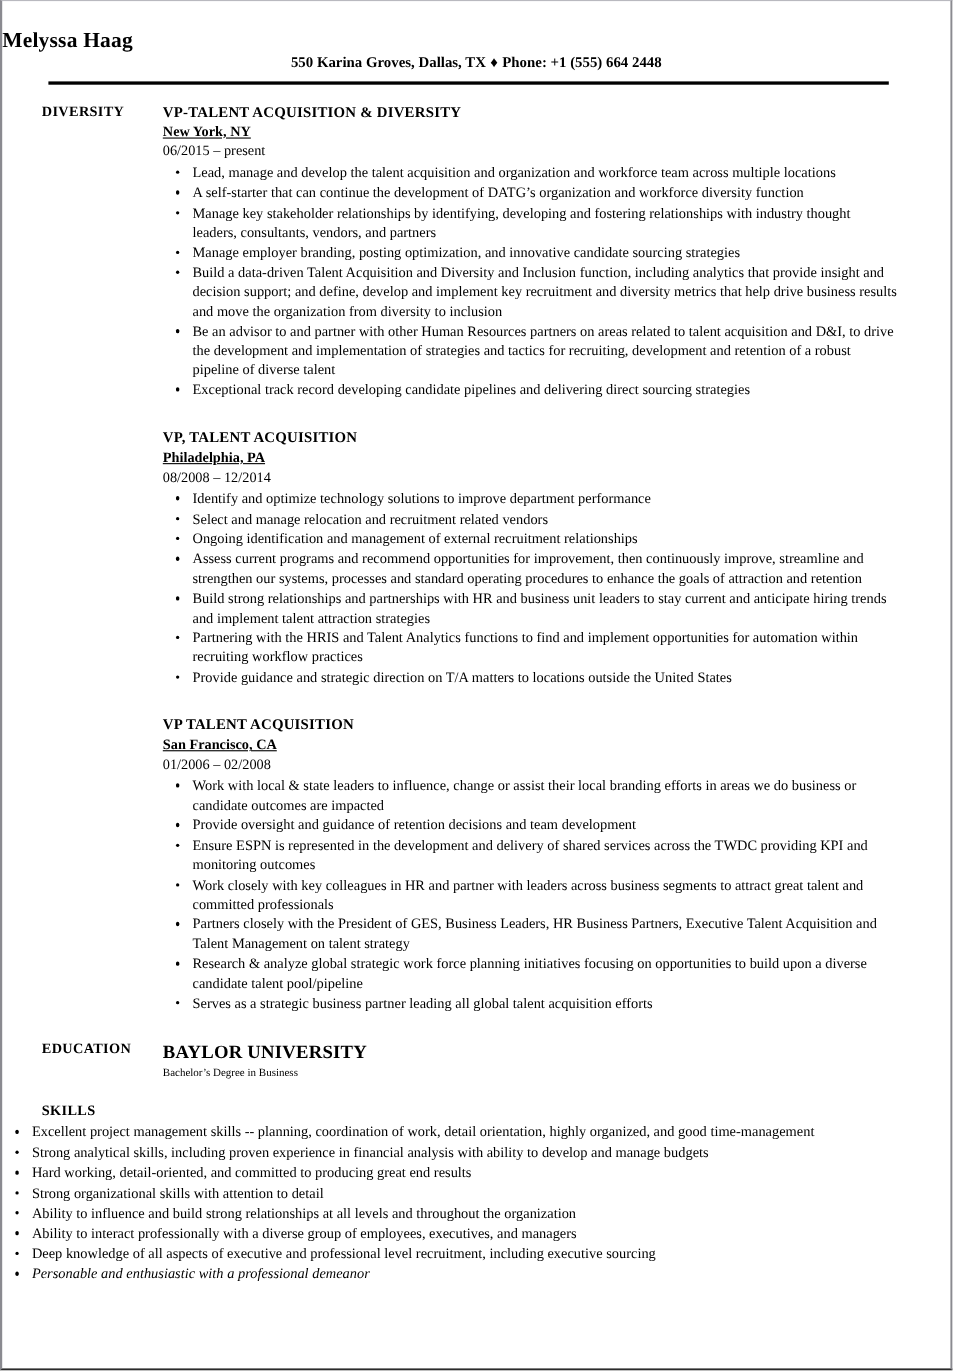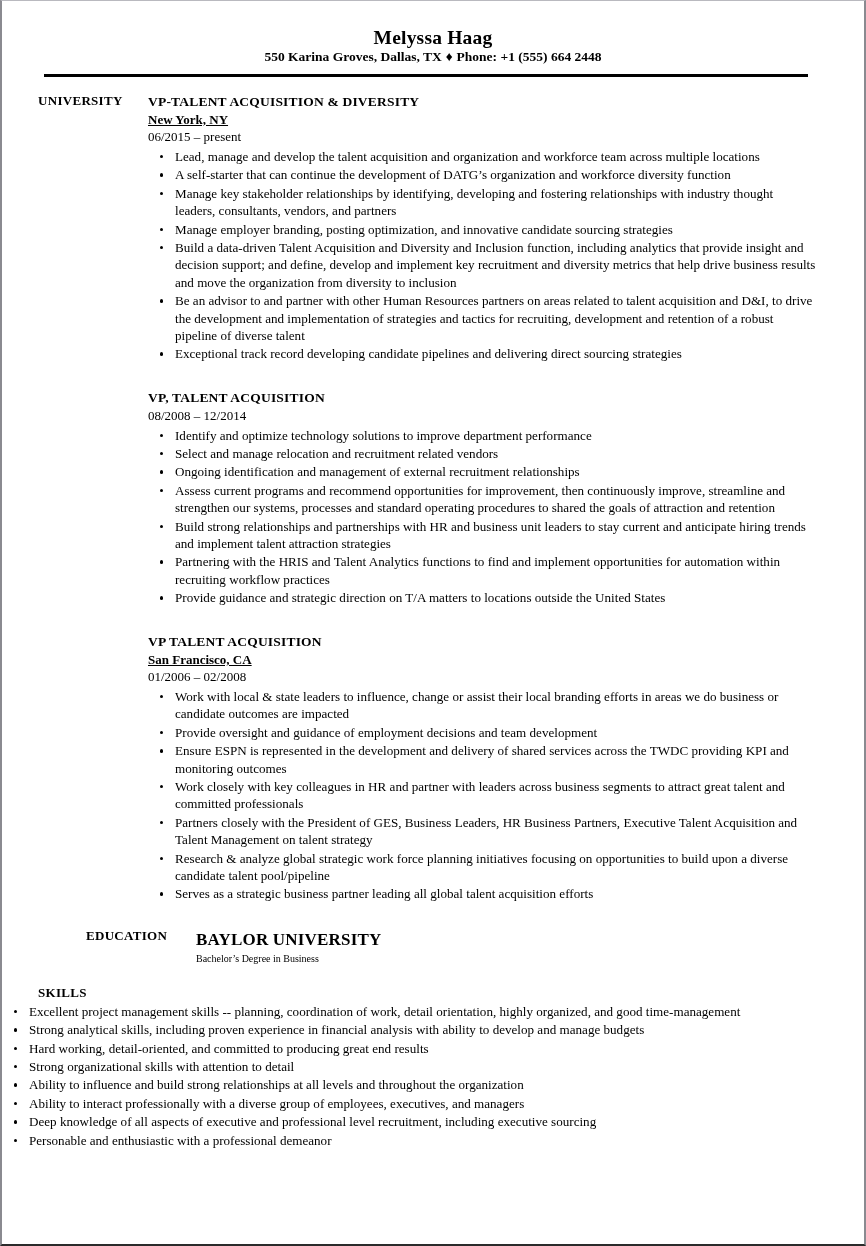--- a/index.html
+++ b/index.html
@@ -23,21 +23,20 @@
     border-bottom: 2px solid #2b2b2b;
     overflow: hidden;
   }
   .inner {
     position: relative;
     padding: 0;
   }
 
   
   .hdr-name {
-    text-align: center;
     font-weight: bold;
     font-size: 19.5px;
     letter-spacing: 0.2px;
     margin-top: 26px;
     line-height: 1.15;
   }
   .hdr-contact {
     text-align: center;
     font-weight: bold;
     font-size: 13.5px;
@@ -67,21 +66,21 @@
     letter-spacing: 0.3px;
     line-height: 1.25;
   }
   .col-body {
     flex: 1;
     padding-right: 48px;
     box-sizing: border-box;
   }
 
   #experience-section { margin-top: 16px; }
-  #education-section  { margin-top: 25px; padding-left: 48px; }
+  #education-section  { margin-top: 25px; }
   #skills-section     { margin-top: 19px; flex-direction: column; }
 
   .job { margin-bottom: 0; }
   .job + .job { margin-top: 26px; }
 
   .job-title {
     font-weight: bold;
     font-size: 13.5px;
     letter-spacing: 0.2px;
     line-height: 1.35;
@@ -128,76 +127,78 @@
     line-height: 1.4;
   }
   .edu-degree {
     font-weight: normal;
     font-size: 10px;
     line-height: 1.4;
   }
 
   .clipped-row {
     overflow: hidden;
+    font-style: italic;
   }
 </style>
 </head>
 <body>
 
 <div class="page">
   <div class="inner">
 
     <div>
       <div class="hdr-name">Melyssa Haag</div>
       <div class="hdr-contact">
         <span>550 Karina Groves, Dallas, TX</span><span class="sep">♦</span><span>Phone: +1 (555) 664 2448</span>
       </div>
       <div class="hdr-rule"></div>
     </div>
 
     <div class="section" id="experience-section">
-      <div class="col-label">UNIVERSITY</div>
+      <div class="col-label">DIVERSITY</div>
       <div class="col-body">
 
         <div class="job">
           <div class="job-title">VP-TALENT ACQUISITION &amp; DIVERSITY</div>
           <div class="job-location">New York, NY</div>
           <div class="job-dates">06/2015 – present</div>
           <ul class="bullets">
             <li>Lead, manage and develop the talent acquisition and organization and workforce team across multiple locations</li>
             <li>A self-starter that can continue the development of DATG’s organization and workforce diversity function</li>
             <li>Manage key stakeholder relationships by identifying, developing and fostering relationships with industry thought leaders, consultants, vendors, and partners</li>
             <li>Manage employer branding, posting optimization, and innovative candidate sourcing strategies</li>
             <li>Build a data-driven Talent Acquisition and Diversity and Inclusion function, including analytics that provide insight and decision support; and define, develop and implement key recruitment and diversity metrics that help drive business results and move the organization from diversity to inclusion</li>
             <li>Be an advisor to and partner with other Human Resources partners on areas related to talent acquisition and D&amp;I, to drive the development and implementation of strategies and tactics for recruiting, development and retention of a robust pipeline of diverse talent</li>
             <li>Exceptional track record developing candidate pipelines and delivering direct sourcing strategies</li>
           </ul>
         </div>
 
         <div class="job">
           <div class="job-title">VP, TALENT ACQUISITION</div>
+          <div class="job-location">Philadelphia, PA</div>
           <div class="job-dates">08/2008 – 12/2014</div>
           <ul class="bullets">
             <li>Identify and optimize technology solutions to improve department performance</li>
             <li>Select and manage relocation and recruitment related vendors</li>
             <li>Ongoing identification and management of external recruitment relationships</li>
-            <li>Assess current programs and recommend opportunities for improvement, then continuously improve, streamline and strengthen our systems, processes and standard operating procedures to shared the goals of attraction and retention</li>
+            <li>Assess current programs and recommend opportunities for improvement, then continuously improve, streamline and strengthen our systems, processes and standard operating procedures to enhance the goals of attraction and retention</li>
             <li>Build strong relationships and partnerships with HR and business unit leaders to stay current and anticipate hiring trends and implement talent attraction strategies</li>
             <li>Partnering with the HRIS and Talent Analytics functions to find and implement opportunities for automation within recruiting workflow practices</li>
             <li>Provide guidance and strategic direction on T/A matters to locations outside the United States</li>
           </ul>
         </div>
 
         <div class="job">
           <div class="job-title">VP TALENT ACQUISITION</div>
           <div class="job-location">San Francisco, CA</div>
           <div class="job-dates">01/2006 – 02/2008</div>
           <ul class="bullets">
             <li>Work with local &amp; state leaders to influence, change or assist their local branding efforts in areas we do business or candidate outcomes are impacted</li>
-            <li>Provide oversight and guidance of employment decisions and team development</li>
+            <li>Provide oversight and guidance of retention decisions and team development</li>
             <li>Ensure ESPN is represented in the development and delivery of shared services across the TWDC providing KPI and monitoring outcomes</li>
             <li>Work closely with key colleagues in HR and partner with leaders across business segments to attract great talent and committed professionals</li>
             <li>Partners closely with the President of GES, Business Leaders, HR Business Partners, Executive Talent Acquisition and Talent Management on talent strategy</li>
             <li>Research &amp; analyze global strategic work force planning initiatives focusing on opportunities to build upon a diverse candidate talent pool/pipeline</li>
             <li>Serves as a strategic business partner leading all global talent acquisition efforts</li>
           </ul>
         </div>
 
       </div>
     </div>

